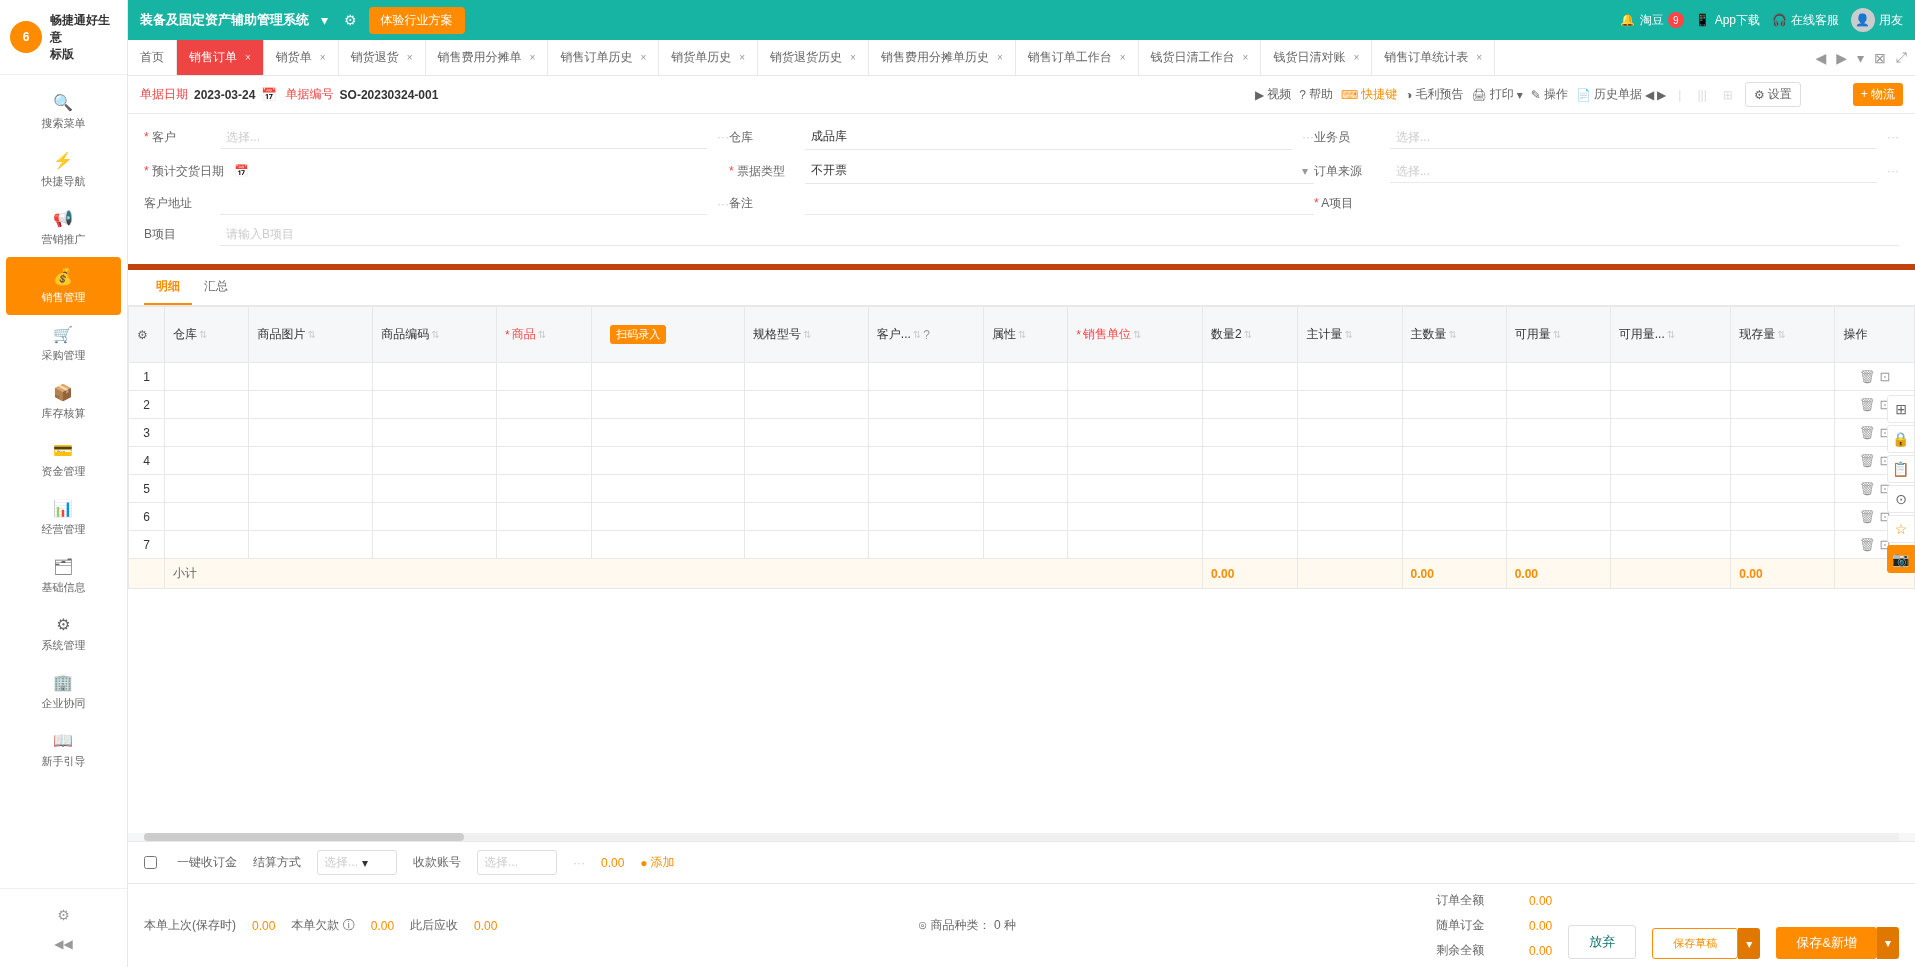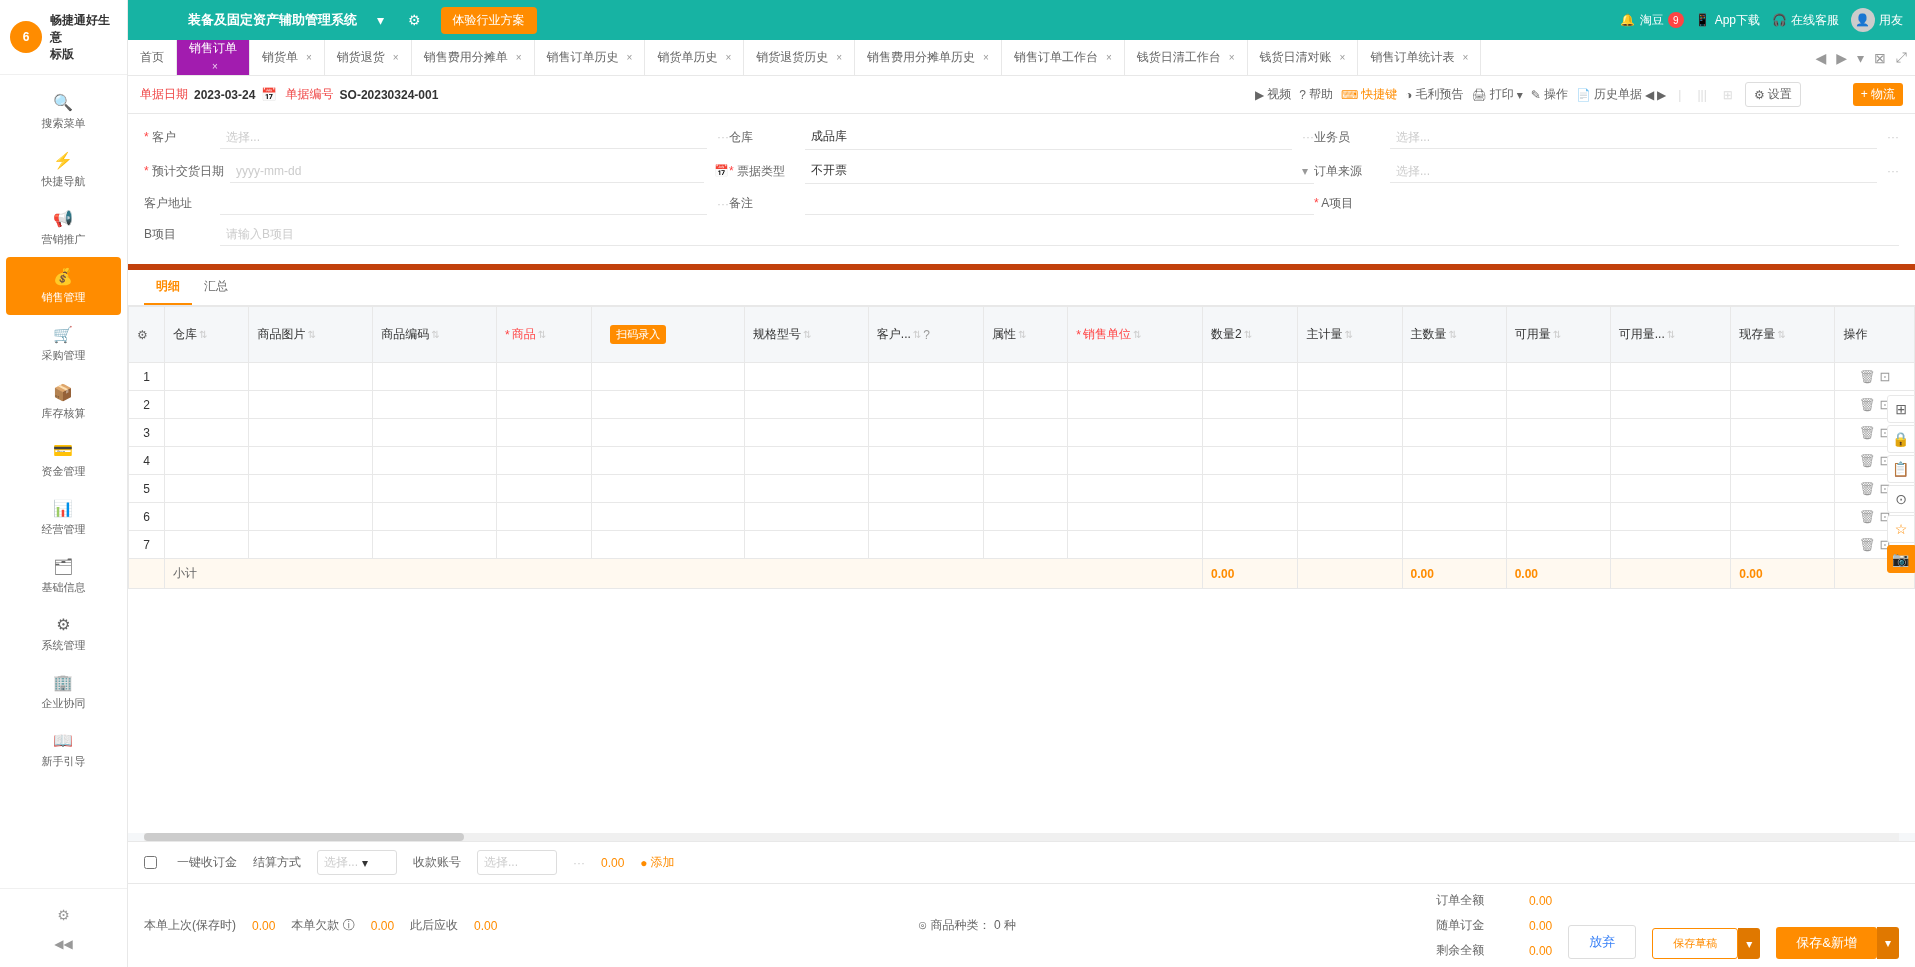--- a/index.html
+++ b/index.html
@@ -18,33 +18,33 @@
     .sidebar-bottom { padding: 10px 0; border-top: 1px solid #f0f0f0; }
     .sidebar-bottom-item { display: flex; flex-direction: column; align-items: center; padding: 8px 6px; cursor: pointer; color: #999; gap: 3px; }
     .sidebar-bottom-item .icon { font-size: 14px; }
     .collapse-btn { display: flex; justify-content: center; padding: 6px; cursor: pointer; color: #999; }
 
     
     .main { flex: 1; display: flex; flex-direction: column; overflow: hidden; }
 
     
     .topbar { height: 40px; background: #17b3a3; display: flex; align-items: center; justify-content: space-between; padding: 0 12px; flex-shrink: 0; }
-    .topbar-left { display: flex; align-items: center; gap: 16px; margin-left: 48px; }
+    .topbar-left { display: flex; align-items: center; gap: 8px; }
     .system-title { color: white; font-size: 13px; font-weight: bold; }
     .topbar-icon { color: white; font-size: 14px; cursor: pointer; padding: 4px; }
     .btn-orange { background: #ff8c00; color: white; border: none; border-radius: 4px; padding: 5px 12px; cursor: pointer; font-size: 12px; }
     .topbar-right { display: flex; align-items: center; gap: 12px; color: white; font-size: 12px; }
     .topbar-right-item { display: flex; align-items: center; gap: 4px; cursor: pointer; }
     .badge { background: #ff4444; color: white; border-radius: 50%; width: 16px; height: 16px; font-size: 10px; display: flex; align-items: center; justify-content: center; }
     .user-avatar { width: 24px; height: 24px; background: #ccc; border-radius: 50%; display: flex; align-items: center; justify-content: center; }
 
     
     .tabbar { height: 36px; background: #fff; display: flex; align-items: center; border-bottom: 1px solid #e8e8e8; flex-shrink: 0; overflow: hidden; }
     .tab { padding: 0 12px; height: 100%; display: flex; align-items: center; gap: 4px; border-right: 1px solid #e8e8e8; cursor: pointer; white-space: nowrap; color: #666; font-size: 12px; flex-shrink: 0; }
-    .tab.active { background: #a21caf; color: white; flex-direction: column; }
+    .tab.active { background: #ef4444; color: white; }
     .tab .close { color: #999; font-size: 10px; cursor: pointer; margin-left: 4px; }
     .tab.active .close { color: rgba(255,255,255,0.8); }
     .tab-extra { display: flex; align-items: center; gap: 2px; margin-left: auto; padding-right: 4px; }
     .tab-extra-btn { color: #999; cursor: pointer; font-size: 14px; padding: 4px; flex-shrink: 0; }
 
     
     .content { flex: 1; display: flex; flex-direction: column; overflow: hidden; background: #f5f7f9; }
 
     
     .toolbar { background: #fff; border-bottom: 1px solid #e8e8e8; padding: 6px 12px; display: flex; align-items: center; gap: 8px; flex-shrink: 0; flex-wrap: wrap; }
@@ -106,21 +106,21 @@
     
     
     .bottombar { background: #fff; border-top: 1px solid #e8e8e8; padding: 8px 16px; display: flex; align-items: center; justify-content: space-between; flex-shrink: 0; }
     .bottombar-left { display: flex; align-items: center; gap: 16px; color: #666; }
     .bottombar-amount { color: #ff8c00; }
     .bottombar-center { color: #666; }
     .bottombar-right { display: flex; align-items: flex-end; gap: 16px; }
     .summary-totals { display: flex; flex-direction: column; align-items: flex-end; gap: 8px; color: #666; font-size: 12px; }
     .summary-total-row { display: flex; align-items: center; gap: 8px; }
     .summary-total-val { color: #ff8c00; min-width: 60px; text-align: right; }
-    .btn-discard { border: 1px solid #ddd; background: #fff; color: #3b82f6; padding: 7px 20px; border-radius: 3px; cursor: pointer; font-size: 13px; }
+    .btn-discard { border: 1px solid #ddd; background: #fff; color: #0f766e; padding: 7px 20px; border-radius: 3px; cursor: pointer; font-size: 13px; }
     .btn-save-draft { border: 1px solid #ff8c00; background: #fff; color: #ff8c00; padding: 7px 20px; border-radius: 3px; cursor: pointer; font-size: 11px; display: flex; align-items: center; gap: 4px; }
     .btn-save-new { background: #ff8c00; color: white; border: none; padding: 7px 20px; border-radius: 3px; cursor: pointer; font-size: 13px; display: flex; align-items: center; gap: 4px; }
     .btn-arrow { padding: 7px 8px; background: #e07800; color: white; border: none; border-radius: 0 3px 3px 0; cursor: pointer; }
 
     
     .right-tools { position: fixed; right: 0; top: 50%; transform: translateY(-50%); display: flex; flex-direction: column; gap: 2px; z-index: 100; }
     .right-tool-btn { width: 28px; height: 28px; background: #fff; border: 1px solid #e8e8e8; display: flex; align-items: center; justify-content: center; cursor: pointer; color: #666; font-size: 14px; border-radius: 3px 0 0 3px; }
 
     .scrollbar-area { height: 8px; background: #f0f0f0; position: relative; margin: 0 16px; }
     .scrollbar-thumb { height: 8px; background: #ccc; border-radius: 4px; width: 320px; position: absolute; left: 0; border-radius: 4px; }
@@ -365,21 +365,20 @@
         <div class="form-field">
           <span class="form-label">业务员</span>
           <input class="form-input" type="text" placeholder="选择..." style="">
           <span class="form-dots">···</span>
         </div>
       </div>
 
       <div class="form-row">
         <div class="form-field">
           <span class="form-label required">预计交货日期</span>
-          <input class="form-input" type="text" placeholder="yyyy-mm-dd" style="">
           <span class="calendar-icon">📅</span>
         </div>
         <div class="form-field">
           <span class="form-label required">票据类型</span>
           <div class="form-select">
             <span class="val">不开票</span>
             <span class="arrow">▾</span>
           </div>
         </div>
         <div class="form-field">

